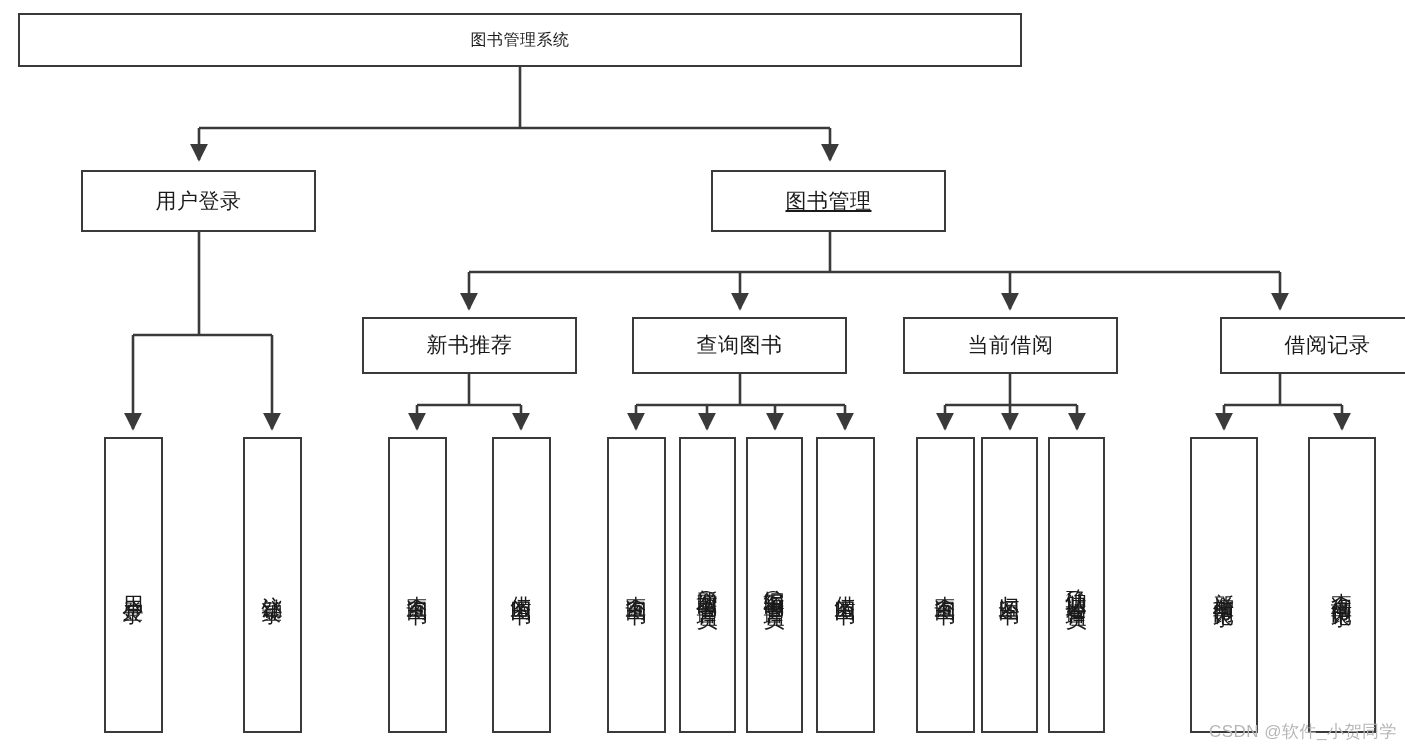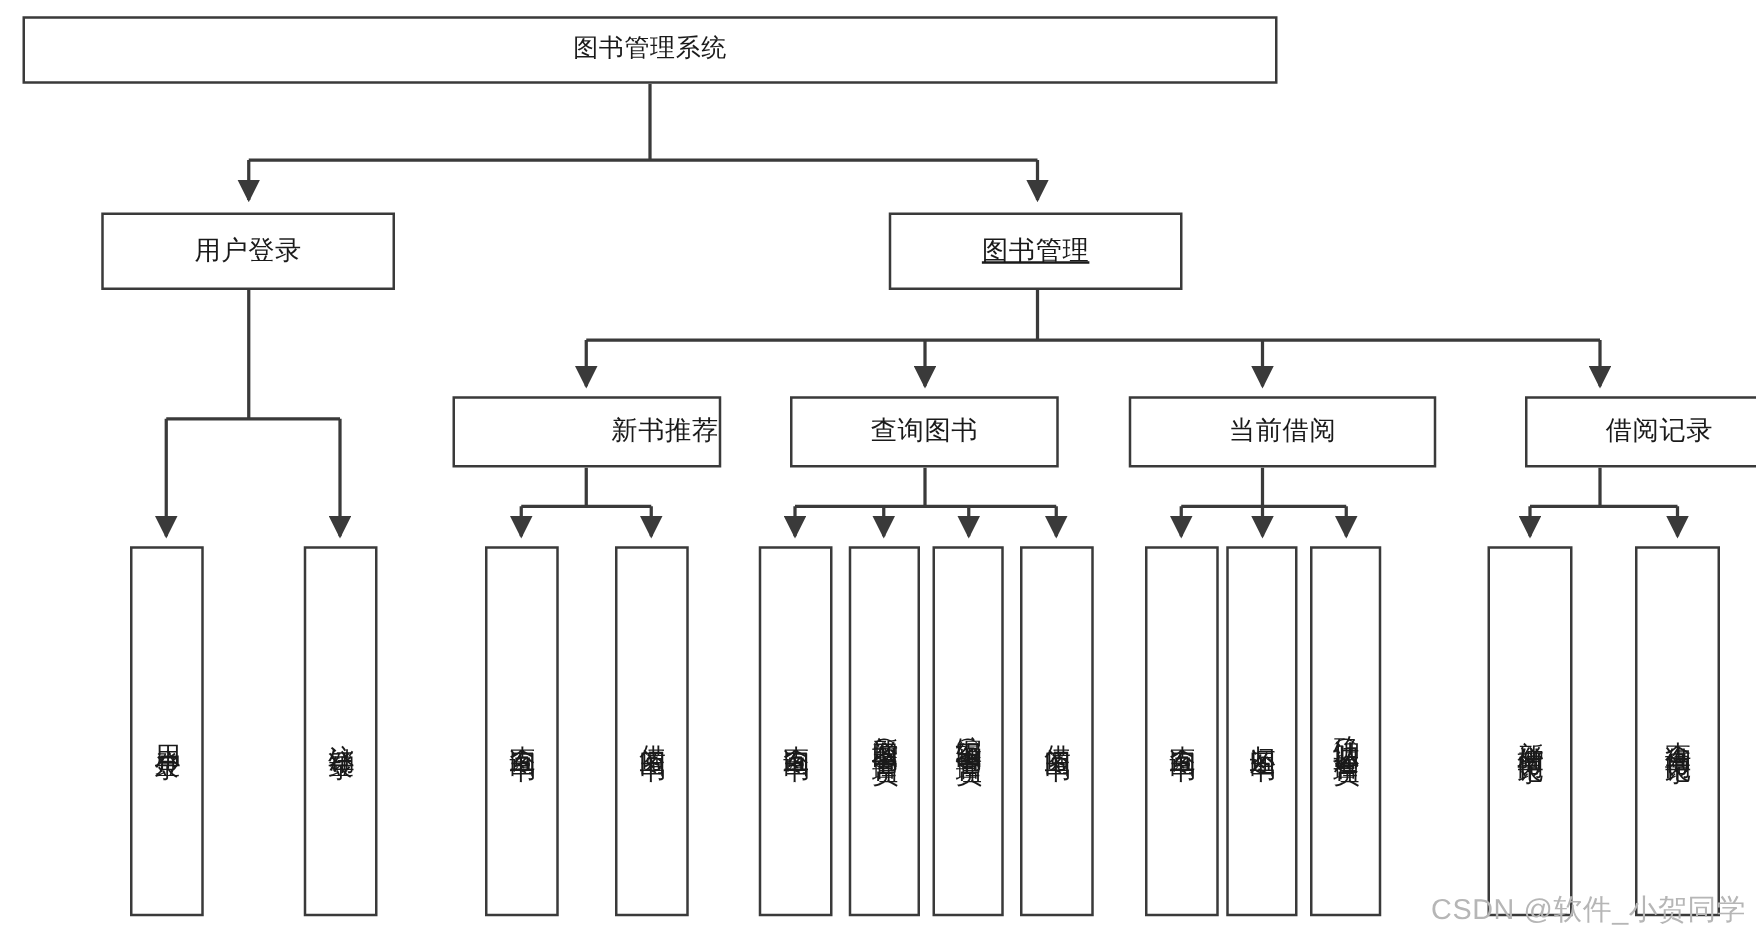--- a/index.html
+++ b/index.html
@@ -40,21 +40,21 @@
     text-align: center;
     line-height: 1.18;
     white-space: nowrap;
   }
   
   .node.h .label {
     font-size: 21px;
     letter-spacing: 0.5px;
   }
   .node.root .label {
-    font-size: 20px;
+    font-size: 16px;
   }
   
   .node.v {
     align-items: center;
     justify-content: center;
     padding: 6px 2px;
   }
   .node.v .label {
     writing-mode: vertical-rl;
     text-orientation: upright;
@@ -62,21 +62,21 @@
     font-size: 21px;
     line-height: 1.0;
     letter-spacing: 3px;
     white-space: normal;
     max-height: 280px;
   }
   .watermark {
     position: absolute;
     right: 8px;
     bottom: 4px;
-    font-size: 23px;
+    font-size: 17px;
     color: #b6b6b6;
     letter-spacing: 0.5px;
     white-space: nowrap;
   }
 </style>
 </head>
 <body>
 
 <div id="canvas">
 
@@ -135,29 +135,29 @@
   </div>
 
   <div class="node h" style="left:81px; top:170px; width:235px; height:62px;">
     <span class="label">用户登录</span>
   </div>
 
   <div class="node h" style="left:711px; top:170px; width:235px; height:62px;text-decoration:underline;">
     <span class="label">图书管理</span>
   </div>
 
-  <div class="node h" style="left:362px; top:317px; width:215px; height:57px;justify-content:flex-end;">
+  <div class="node h" style="left:362px; top:317px; width:215px; height:57px;">
     <span class="label">新书推荐</span>
   </div>
 
   <div class="node h" style="left:632px; top:317px; width:215px; height:57px;">
     <span class="label">查询图书</span>
   </div>
 
-  <div class="node h" style="left:903px; top:317px; width:246px; height:57px;">
+  <div class="node h" style="left:903px; top:317px; width:215px; height:57px;">
     <span class="label">当前借阅</span>
   </div>
 
   <div class="node h" style="left:1172px; top:317px; width:215px; height:57px;margin-left:48px;">
     <span class="label">借阅记录</span>
   </div>
 
   <div class="node v" style="left:104px; top:437px; width:59px; height:296px;">
     <span class="label">用户登录</span>
   </div>

